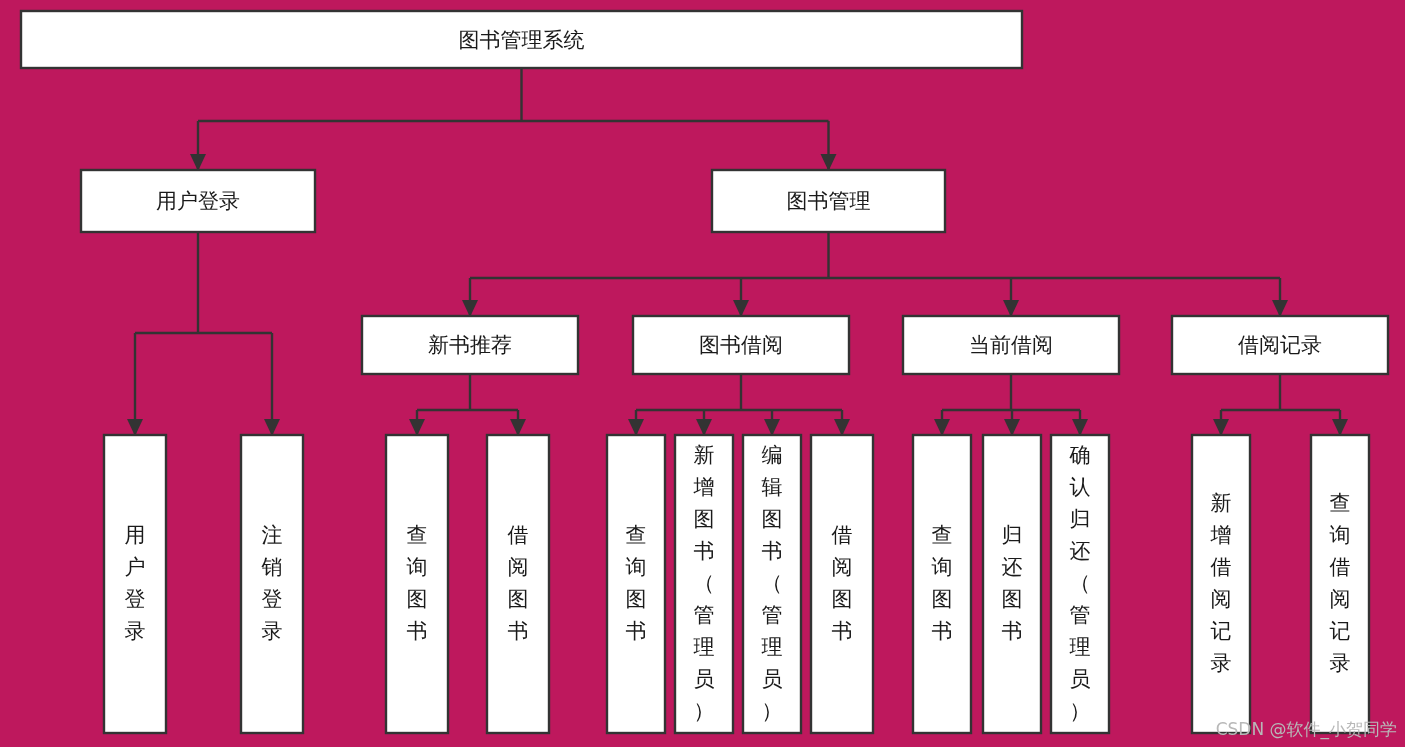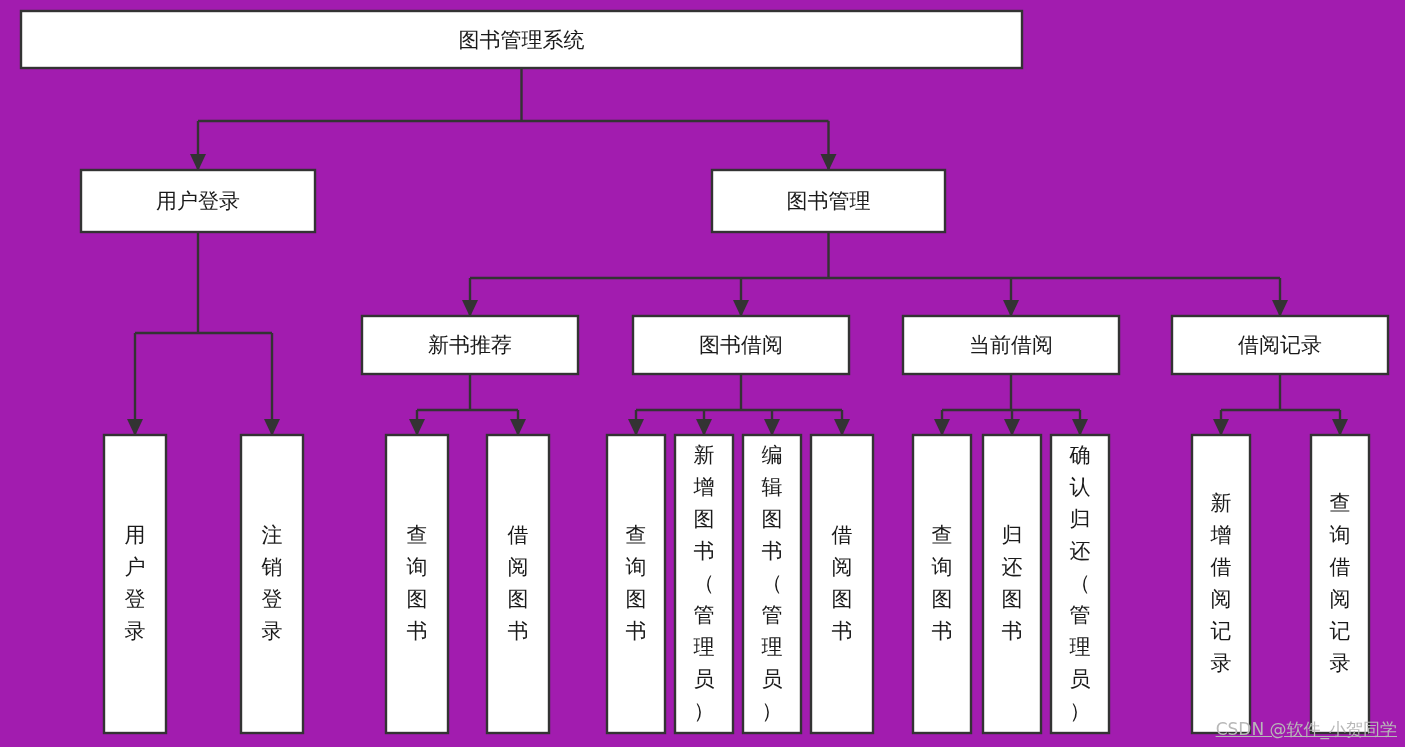--- a/index.html
+++ b/index.html
@@ -7,21 +7,21 @@
     padding: 0;
     background: #ffffff;
   }
   body {
     font-family: "DejaVu Sans", "Liberation Sans", sans-serif;
   }
   #diagram-root {
     position: relative;
     width: 1405px;
     height: 747px;
-    background: #a21caf;
+    background: #be185d;
     overflow: hidden;
   }
   svg#flow {
     position: absolute;
     left: 0;
     top: 0;
     width: 1405px;
     height: 747px;
     display: block;
   }
@@ -55,21 +55,20 @@
   .watermark {
     position: absolute;
     right: 8px;
     bottom: 6px;
     font-family: "DejaVu Sans", "Liberation Sans", sans-serif;
     font-size: 17px;
     color: #b8b8b8;
     white-space: nowrap;
     pointer-events: none;
     user-select: none;
-    text-decoration: underline;
   }
 </style>
 </head>
 <body>
 
 <div id="diagram-root">
   <svg id="flow" viewBox="0 0 1405 747">
     <g id="edges-layer">
         <line x1="521.5" y1="68" x2="521.5" y2="121" class="edge"></line>
         <line x1="198" y1="121" x2="828.5" y2="121" class="edge"></line>

